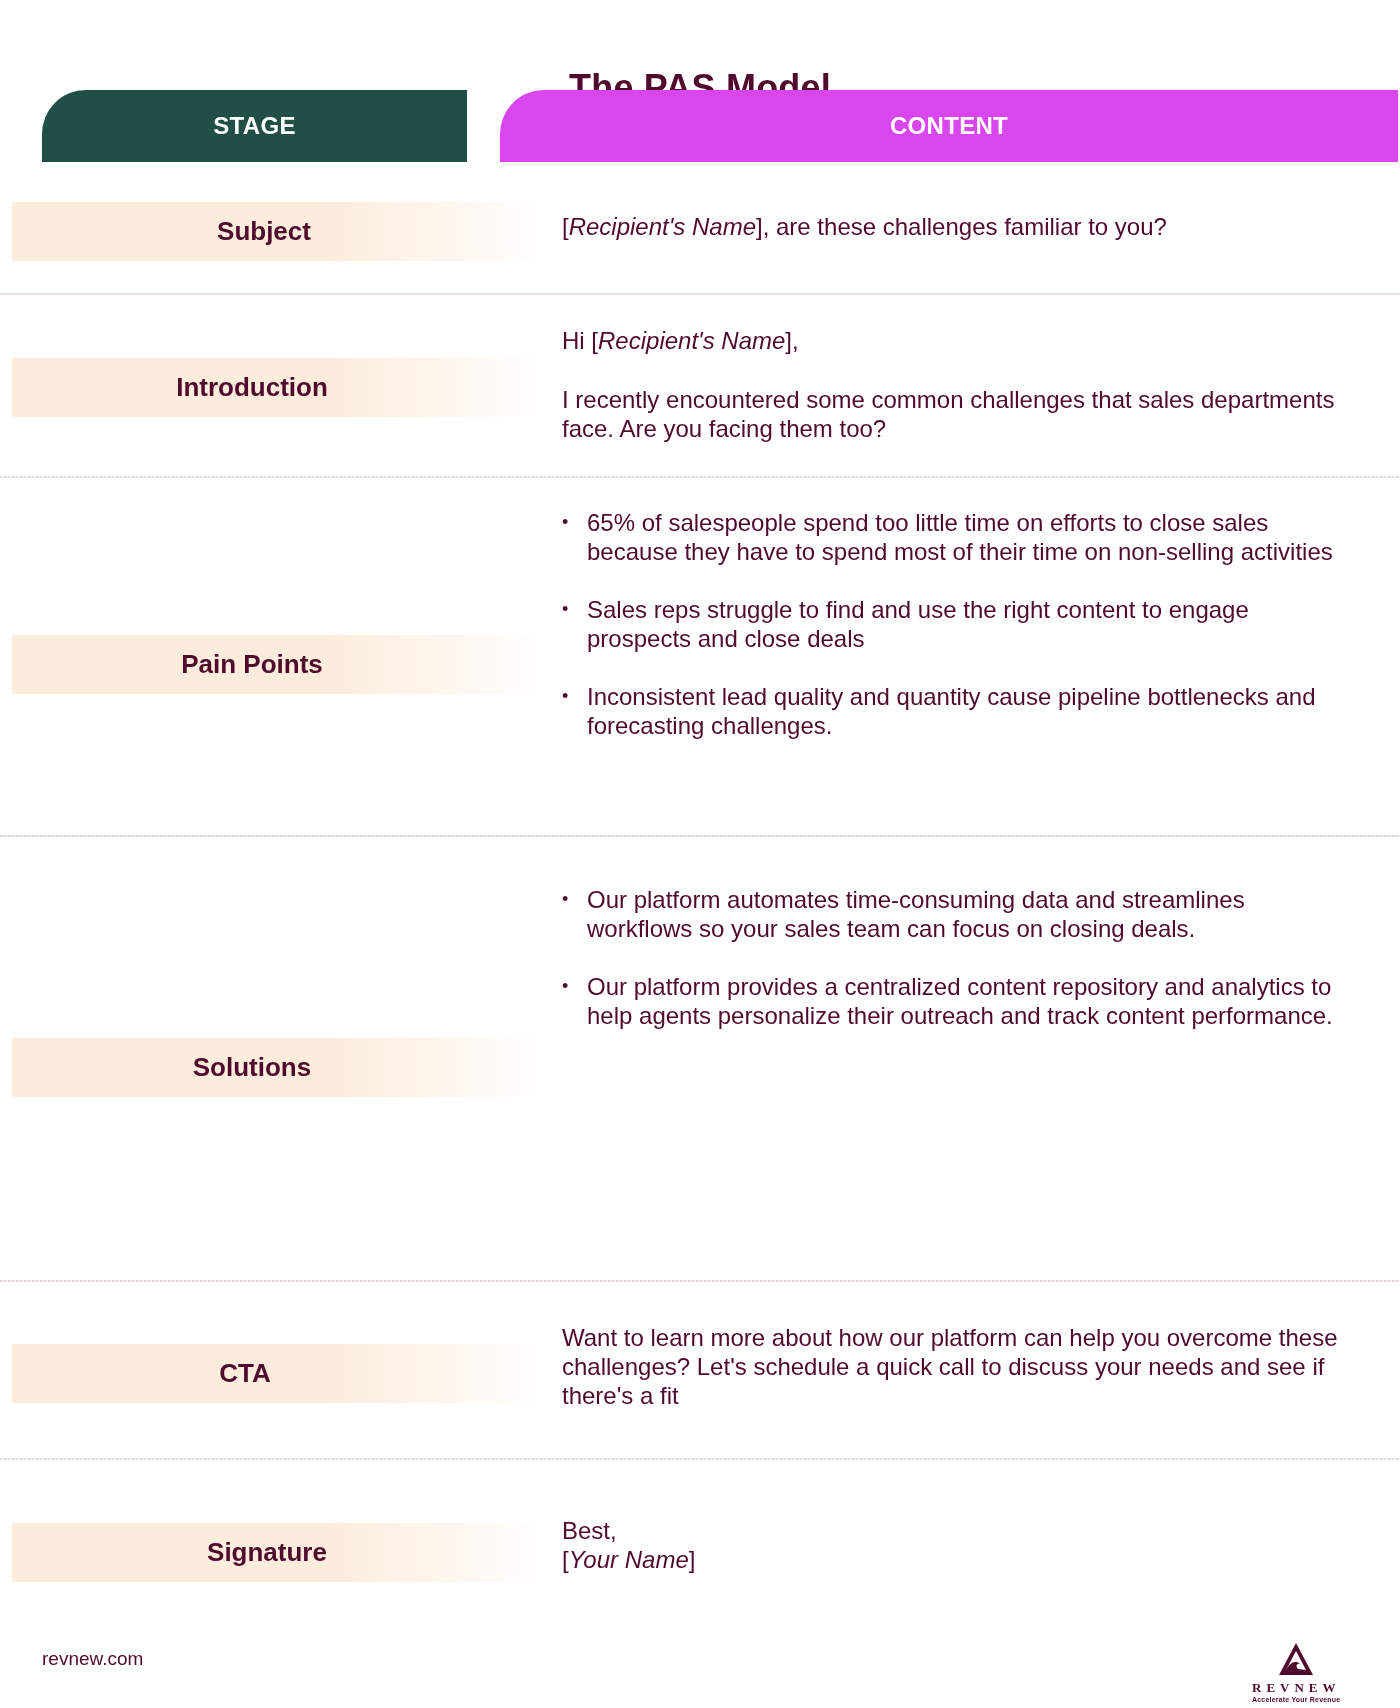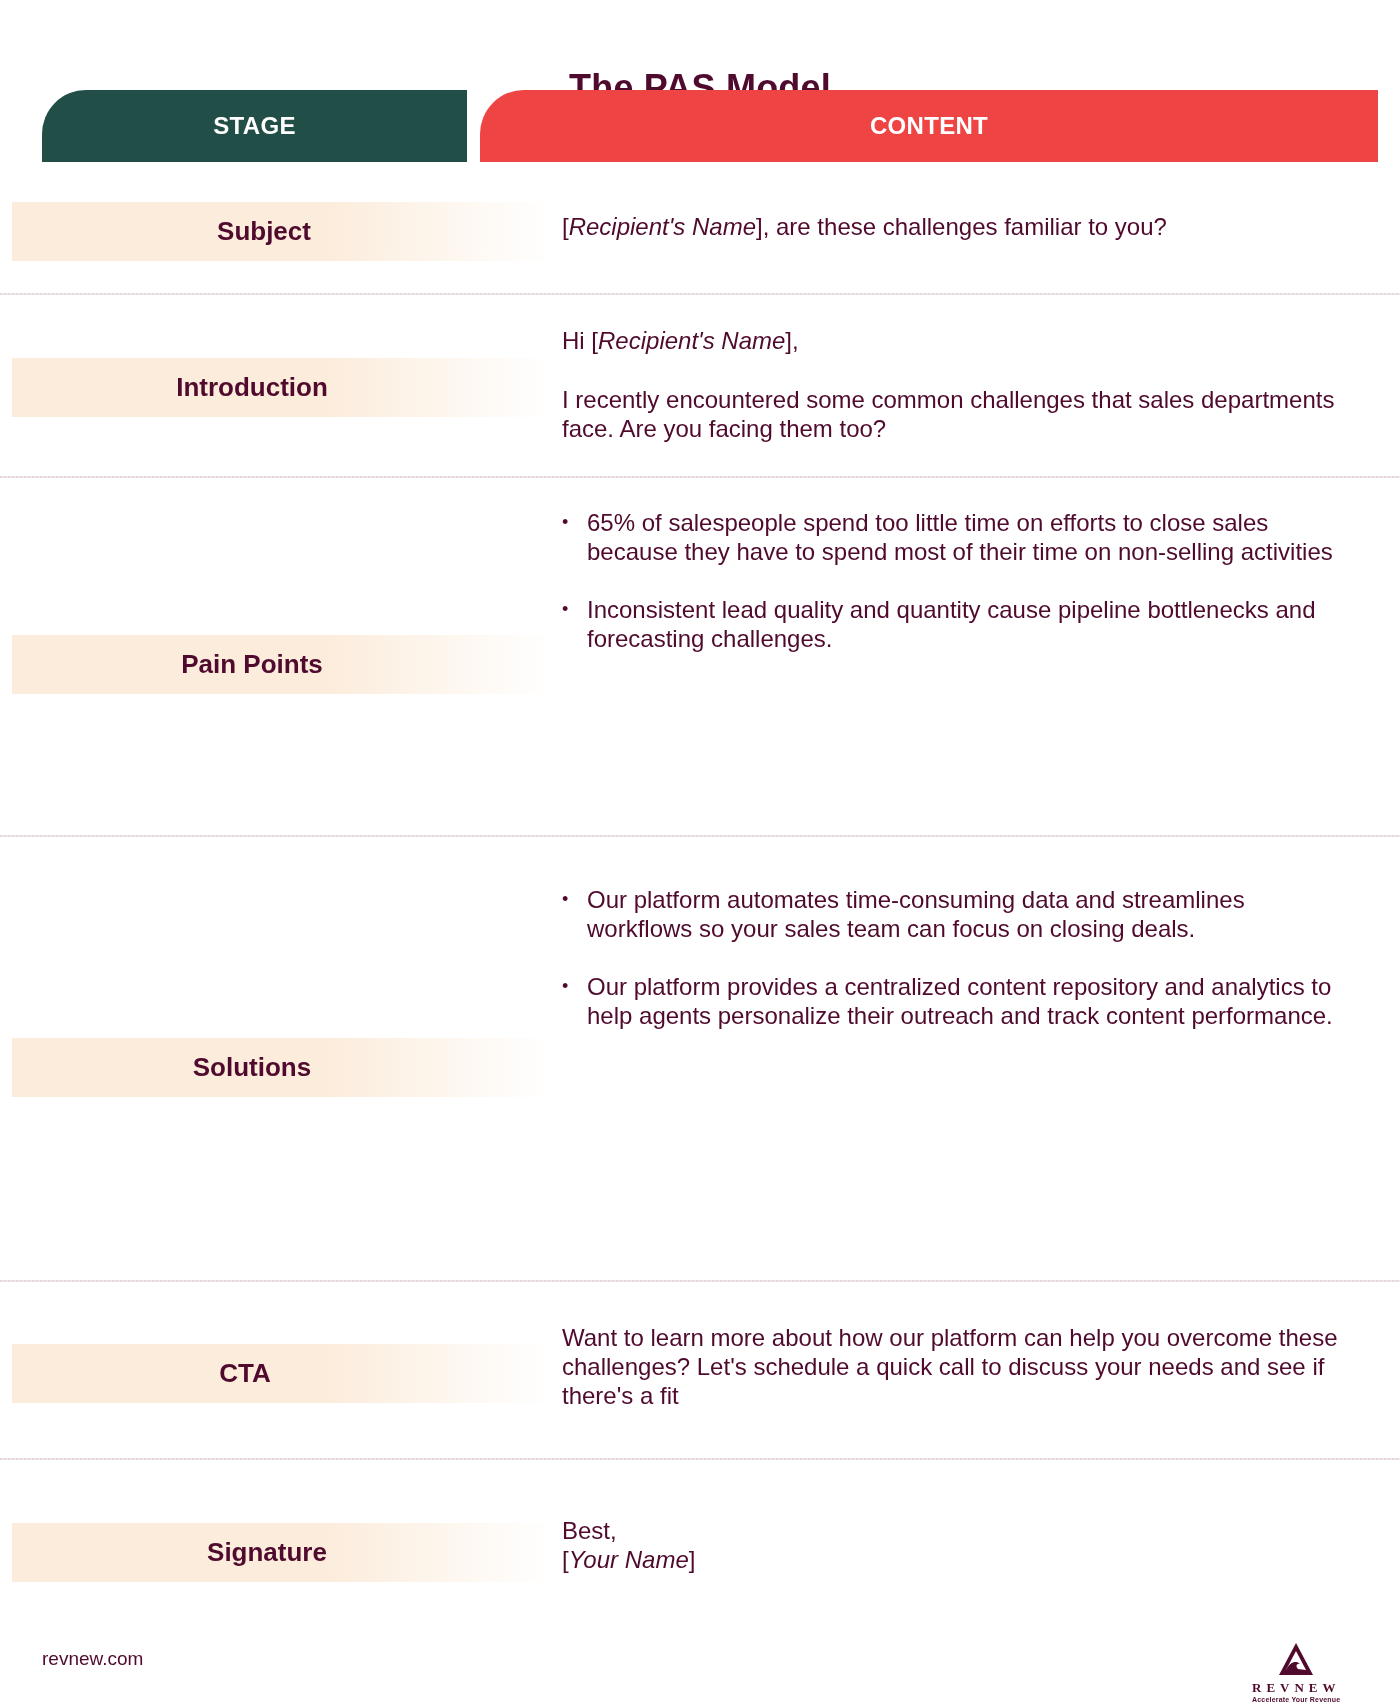--- a/index.html
+++ b/index.html
@@ -1,21 +1,21 @@
 <!DOCTYPE html>
 <html><head>
   <meta charset="utf-8">
   <style>
     * { box-sizing: border-box; margin: 0; padding: 0; }
     html, body { width: 1400px; height: 1708px; background: #ffffff; overflow: hidden; }
     body { position: relative; font-family: "Liberation Sans", "DejaVu Sans", sans-serif; color: #4f0a2d; }
     .title { position: absolute; top: 26px; left: 0; width: 1400px; text-align: center; font-size: 36px; font-weight: bold; color: #4f0a2d; letter-spacing: 0.2px; margin-top: 41px; }
     .hdr { position: absolute; top: 90px; height: 72px; color: #fff; font-size: 24px; font-weight: bold; display: flex; align-items: center; justify-content: center; letter-spacing: 0.3px; }
     .hdr-stage { left: 42px; width: 425px; background: #214e46; border-top-left-radius: 44px; }
-    .hdr-content { left: 480px; width: 898px; background: #ef4444; border-top-left-radius: 44px; }
+    .hdr-content { left: 500px; width: 898px; background: #d946ef; border-top-left-radius: 44px; }
     .band { position: absolute; left: 12px; width: 540px; height: 59px; background: linear-gradient(to right, #fcecdc 0%, #fcecdc 58%, #fdf4ea 75%, rgba(255,255,255,0) 100%); display: flex; align-items: center; }
     .band-label { font-size: 26px; font-weight: bold; color: #4f0a2d; position: absolute; transform: translateX(-50%); white-space: nowrap; }
     .sep { position: absolute; left: 0; width: 1400px; height: 2px; background: repeating-linear-gradient(to right, #e6d6dc 0 2px, #efe6ea 2px 4px); }
     .content { position: absolute; left: 562px; width: 790px; font-size: 24px; line-height: 29px; color: #4f0a2d; }
     .content i { font-style: italic; }
     .bullets { list-style: none; }
     .bullets li { position: relative; padding-left: 25px; margin-bottom: 29px; }
     .bullets li:last-child { margin-bottom: 0; }
     .bullets li::before { content: "\2022"; position: absolute; left: 0; top: 0; font-size: 18px; }
     .para-gap { height: 30px; }
@@ -50,20 +50,21 @@
   <div class="para-gap"></div>
   <div>I recently encountered some common challenges that sales departments face. Are you facing them too?</div>
 </div>
 <div class="sep" style="top:476px;"></div>
 
 <div class="band" style="top:635px;">
   <span class="band-label" style="left:240px;">Pain Points</span>
 </div>
 <ul class="content bullets" style="top:508px;">
   <li>65% of salespeople spend too little time on efforts to close sales because they have to spend most of their time on non-selling activities</li>
+  <li>Sales reps struggle to find and use the right content to engage prospects and close deals</li>
   <li>Inconsistent lead quality and quantity cause pipeline bottlenecks and forecasting challenges.</li>
 </ul>
 <div class="sep" style="top:835px;"></div>
 
 <div class="band" style="top:1038px;">
   <span class="band-label" style="left:240px;">Solutions</span>
 </div>
 <ul class="content bullets" style="top:885px;">
   <li>Our platform automates time-consuming data and streamlines workflows so your sales team can focus on closing deals.</li>
   <li>Our platform provides a centralized content repository and analytics to help agents personalize their outreach and track content performance.</li>

